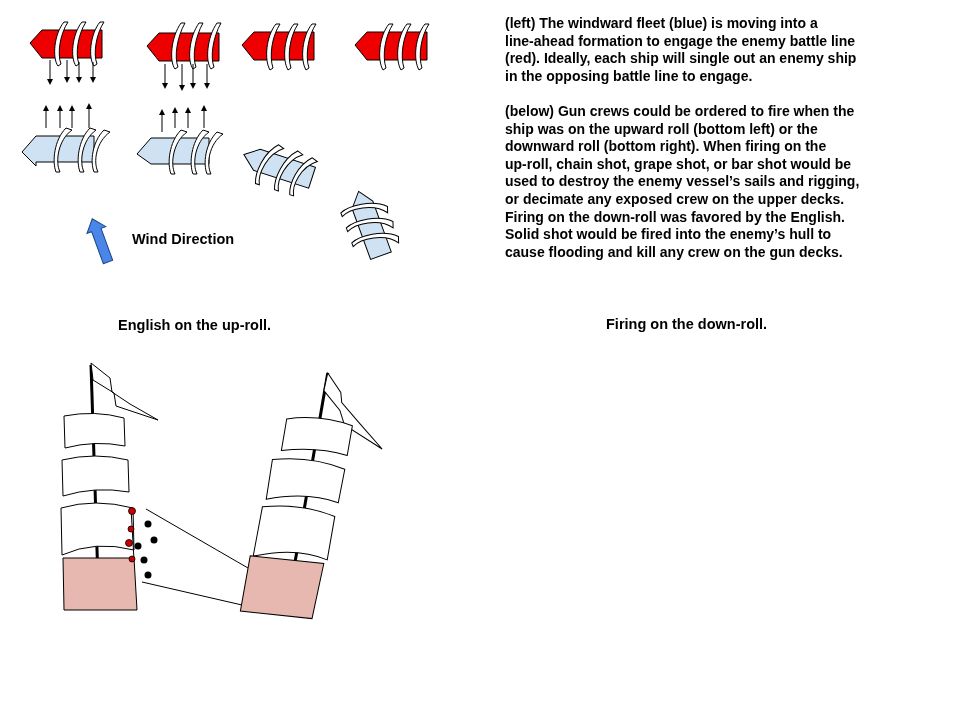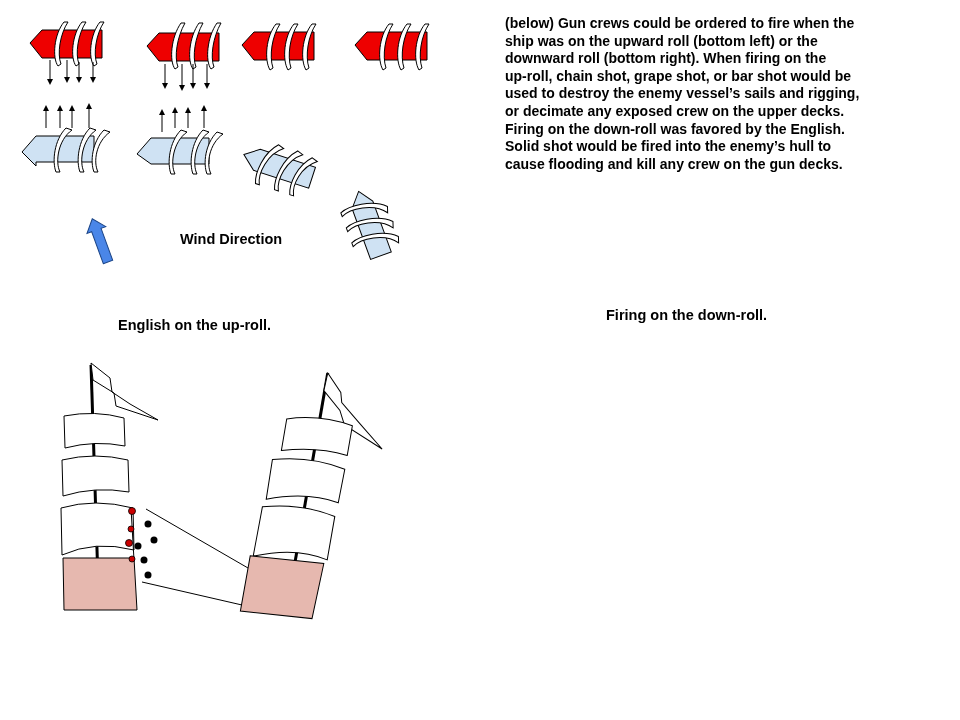--- a/index.html
+++ b/index.html
@@ -1,23 +1,23 @@
 <!DOCTYPE html>
 <html><head>
 <meta charset="utf-8">
 <style>
   html,body{margin:0;padding:0;background:#ffffff;}
   body{width:960px;height:720px;position:relative;overflow:hidden;font-family:"Liberation Sans",sans-serif;}
   #canvas{position:absolute;left:0;top:0;width:960px;height:720px;}
   .txt{position:absolute;font-weight:bold;color:#000;font-size:14px;line-height:17.6px;}
   #desc{left:505px;top:15px;width:400px;}
   #desc p{margin:0 0 17.6px 0;white-space:pre-line;}
-  #wind-label{left:132px;top:231px;font-size:14.5px;margin-left:48px;}
+  #wind-label{left:132px;top:231px;font-size:14.5px;}
   #up-title{left:118px;top:317px;font-size:14.5px;}
-  #down-title{left:606px;top:307px;font-size:14.5px;}
+  #down-title{left:606px;top:316px;font-size:14.5px;}
 </style>
 </head>
 <body>
 
 
 
 <svg id="canvas" width="960" height="720" viewBox="0 0 960 720" xmlns="http://www.w3.org/2000/svg">
   <defs>
 
     <g id="sail-h">
@@ -175,20 +175,24 @@
       <path d="M744,508 Q780,500 814,506 L816,550 Q780,540 746,555 Z" fill="#fff" stroke="#000">
       <polygon points="750,558 826,556 832,614 756,614" fill="#e6b8af" stroke="#000" stroke-width="1">
     </polygon></path></path></path></path></line></g>
   </g>
 
   
   <rect x="0" y="610" width="960" height="110" fill="#4a86e8" stroke="#000" stroke-width="1">
 
 
 <div id="desc" class="txt">
+  <p>(left) The windward fleet (blue) is moving into a
+line-ahead formation to engage the enemy battle line
+(red). Ideally, each ship will single out an enemy ship
+in the opposing battle line to engage.</p>
   <p>(below) Gun crews could be ordered to fire when the
 ship was on the upward roll (bottom left) or the
 downward roll (bottom right). When firing on the
 up-roll, chain shot, grape shot, or bar shot would be
 used to destroy the enemy vessel’s sails and rigging,
 or decimate any exposed crew on the upper decks.
 Firing on the down-roll was favored by the English.
 Solid shot would be fired into the enemy’s hull to
 cause flooding and kill any crew on the gun decks.</p>
 </div>

